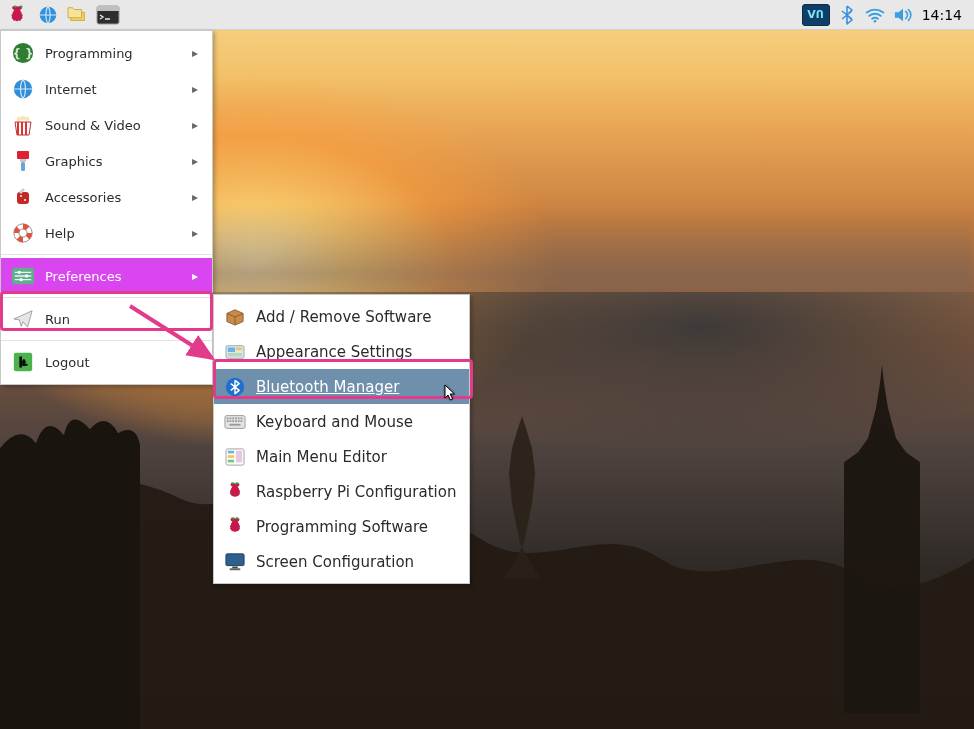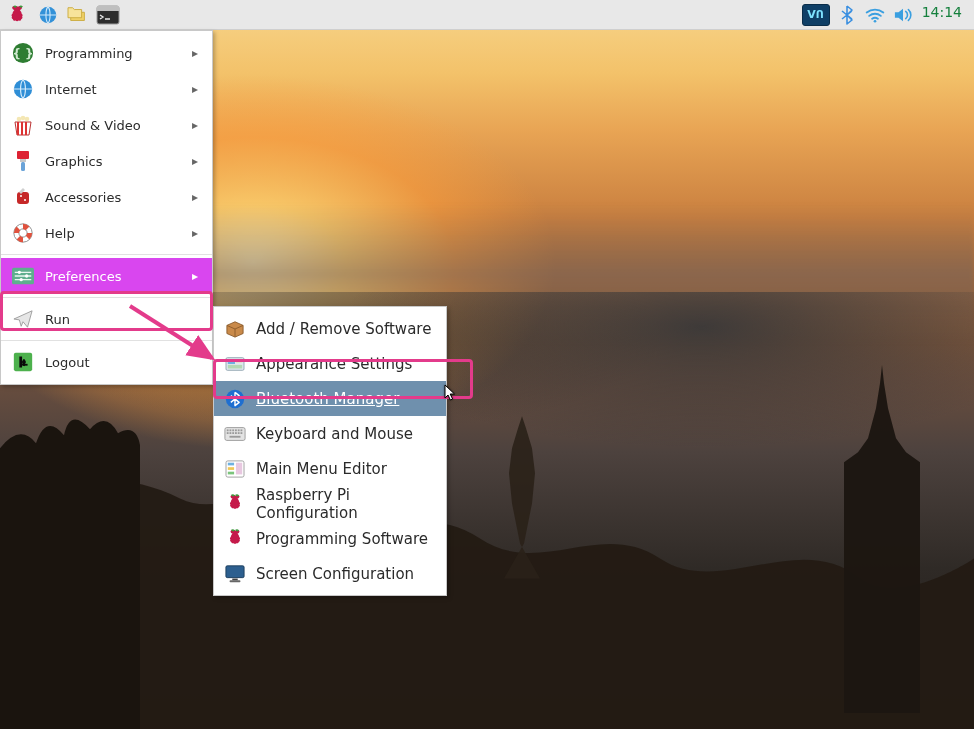--- a/index.html
+++ b/index.html
@@ -40,27 +40,27 @@
   
   .panel {
     position: absolute; top:0; left:0; right:0; height:30px;
     background: #e8e8e8; border-bottom: 1px solid #cfcfcf;
     display:flex; align-items:center; padding:0 4px;
   }
   .panel .launchers { display:flex; align-items:center; gap:2px; }
   .panel .launchers .pi-logo,
   .panel .launchers .launcher { width:28px; height:26px; display:flex; align-items:center; justify-content:center; border-radius:3px; }
   .panel .spacer { flex:1; }
-  .panel .tray { display:flex; gap:6px; padding-right:6px; }
+  .panel .tray { display:flex; align-items:center; gap:6px; padding-right:6px; }
   .tray .tray-icon { width:22px; height:22px; display:flex; align-items:center; justify-content:center; }
   .tray .vnc {
     width:28px; height:22px; background:#0f3f66; border:1px solid #0a2d49; border-radius:3px;
     color:#7fe3ff; font-weight:700; font-size:11px; display:flex; align-items:center; justify-content:center;
   }
-  .clock { font-size:14px; color:#15803d; padding:0 2px; }
+  .clock { font-size:14px; color:#000000; padding:0 2px; }
 
   
   .mainmenu {
     position:absolute; top:30px; left:0; width:213px;
     background:#fff; border:1px solid #c8c8c8;
     box-shadow: 2px 2px 4px rgba(0,0,0,.25);
     padding:4px 0;
   }
   .mainmenu .mi {
     display:flex; align-items:center; height:36px; padding:0 10px; gap:10px; color:#2b2b2b;
@@ -80,25 +80,24 @@
     top:291px; left:0; width:213px; height:40px; pointer-events:none;
   }
 
   
   .arrow {
     position:absolute; top:300px; left:126px; width:100px; height:70px; pointer-events:none;
   }
 
   
   .submenu {
-    position:absolute; top:294px; left:213px; width:234px;
+    position:absolute; top:294px; left:213px; width:257px;
     background:#fff; border:1px solid #c8c8c8;
     box-shadow: 2px 2px 4px rgba(0,0,0,.25);
     padding:4px 0;
-    margin-top:12px;
   }
   .submenu .mi {
     display:flex; align-items:center; height:35px; padding:0 10px; gap:10px; color:#2b2b2b;
   }
   .submenu .mi .ic { width:22px; height:22px; display:flex; align-items:center; justify-content:center; flex:0 0 22px; }
   .submenu .mi .lbl { flex:1; font-size:15px; }
   .submenu .mi.selected { background:#6f90ad; color:#fff;text-decoration:underline; }
 
   .pink-box-2 {
     position:absolute; border:3px solid #e33b8b; border-radius:4px;

